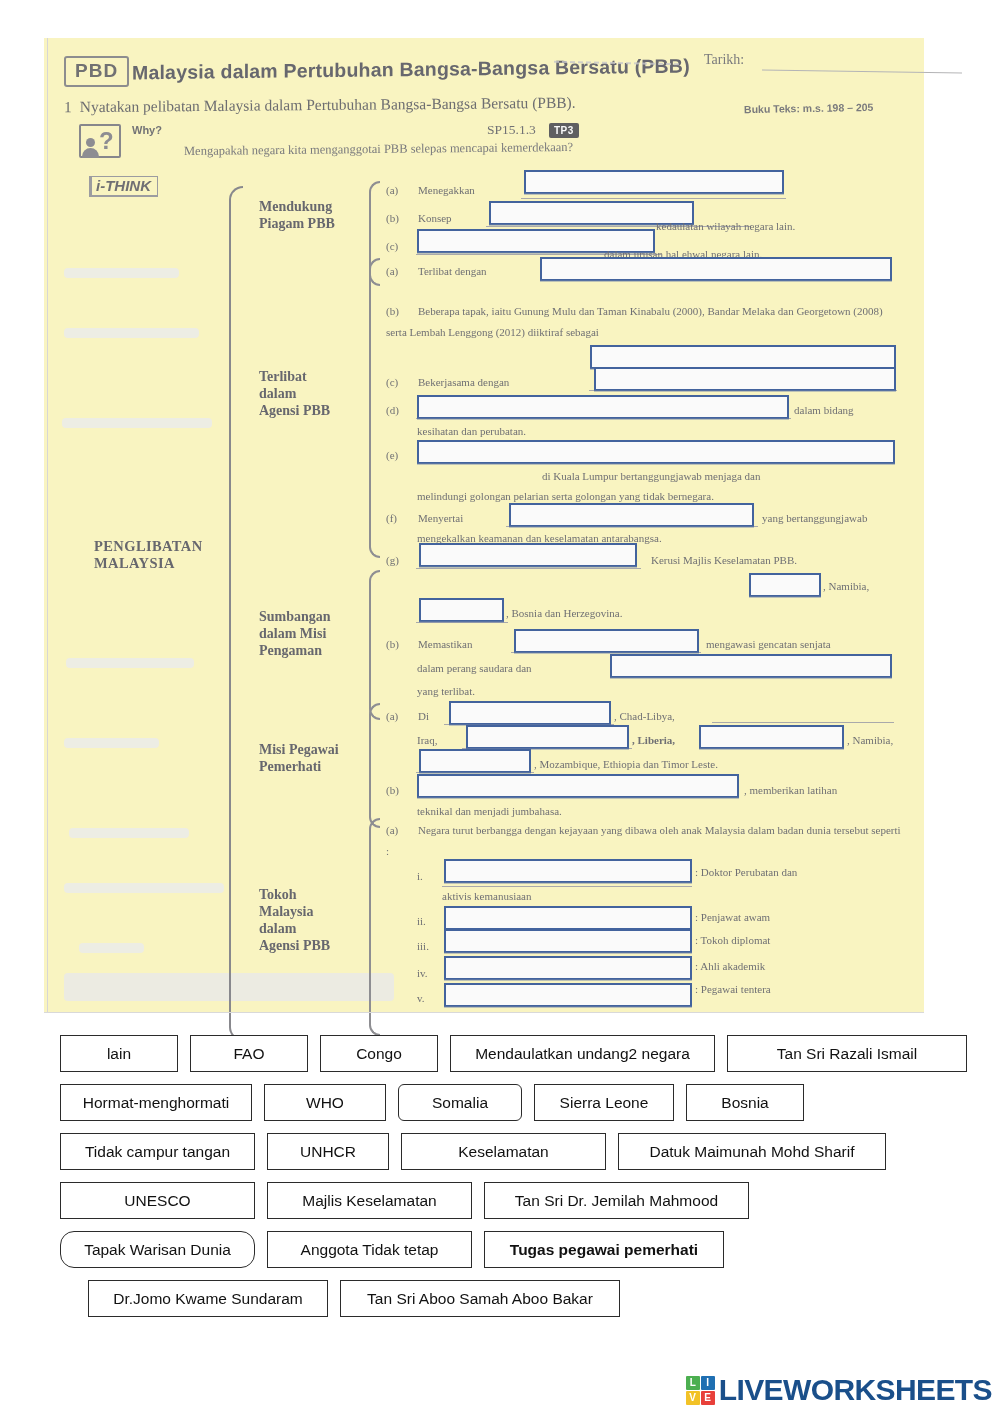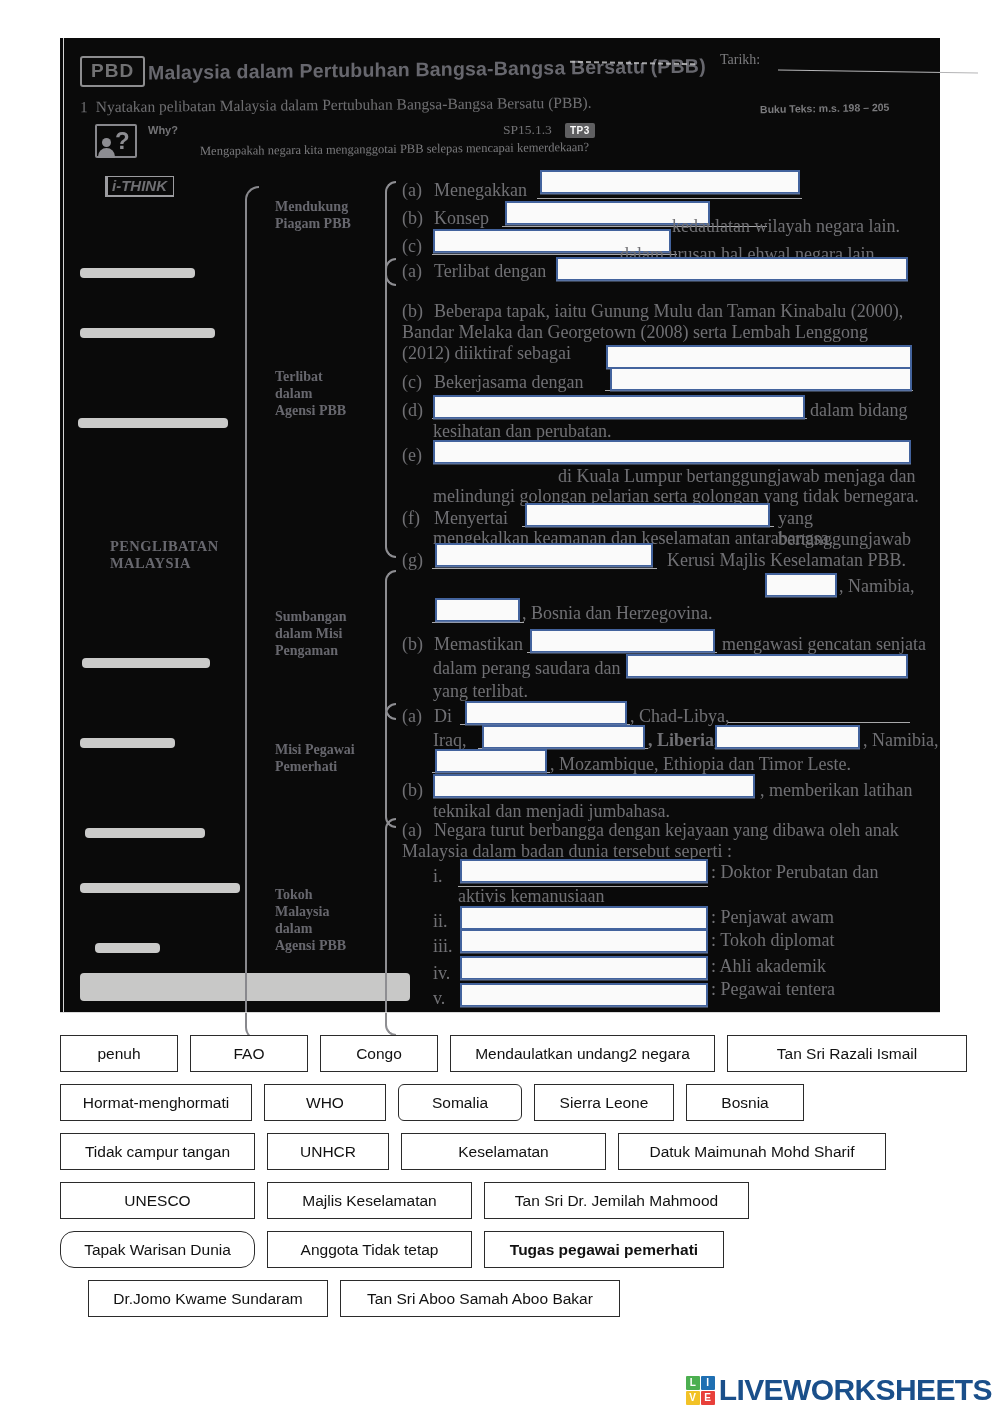--- a/index.html
+++ b/index.html
@@ -13,23 +13,23 @@
   #page {
     position: relative;
     width: 1000px; height: 1413px;
     background: #ffffff;
     overflow: hidden;
   }
 
   
   .scan {
     position: absolute;
-    left: 60px; top: 38px;
+    left: 44px; top: 38px;
     width: 880px; height: 975px;
-    background: #000000;
+    background: #fef9c3;
     color: #6e6e70;
     font-family: "Liberation Serif", serif;
     filter: contrast(0.92) brightness(1.02);
   }
   .scan::before { 
     content: "";
     position: absolute; left: 3px; top: 0; bottom: 0;
     width: 1px; background: #d9d9d9;
   }
   .scan::after { 
@@ -174,21 +174,21 @@
     position: absolute;
     border: 2px solid #8c8c91;
     border-right: none;
     border-radius: 11px 0 0 11px;
     width: 11px;
   }
 
   .row {
     position: absolute;
     font-family: "Liberation Serif", serif;
-    font-size: 18px; line-height: 21px;
+    font-size: 11px; line-height: 21px;
     color: #6c6c70;
   }
   .row .lbl { display: inline-block; width: 32px; }
 
   
   .ibox {
     position: absolute;
     background: #ffffff;
     border: 2px solid #3c5e9c;
     height: 24px;
@@ -446,21 +446,21 @@
 
     <div class="row" style="left:373px;top:950px;">v.</div>
     <div class="ibox" style="left:400px;top:945px;width:248px;"></div>
     <div class="row" style="left:651px;top:941px;">: Pegawai tentera</div>
 
   </div>
 
   <div class="bank">
 
     <div class="bank-row">
-      <div class="chip" style="width:118px;">penuh</div>
+      <div class="chip" style="width:118px;">lain</div>
       <div class="chip" style="width:118px;">FAO</div>
       <div class="chip" style="width:118px;">Congo</div>
       <div class="chip" style="width:265px;">Mendaulatkan undang2 negara</div>
       <div class="chip" style="width:240px;">Tan Sri Razali Ismail</div>
     </div>
 
     <div class="bank-row">
       <div class="chip" style="width:192px;">Hormat-menghormati</div>
       <div class="chip" style="width:122px;">WHO</div>
       <div class="chip" style="width:124px;border-radius:6px;">Somalia</div>

